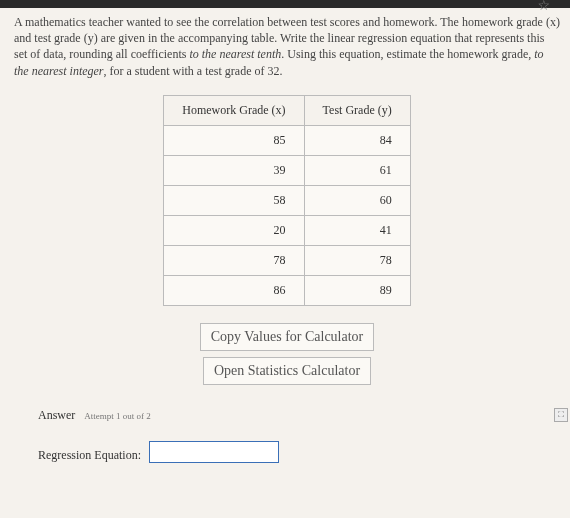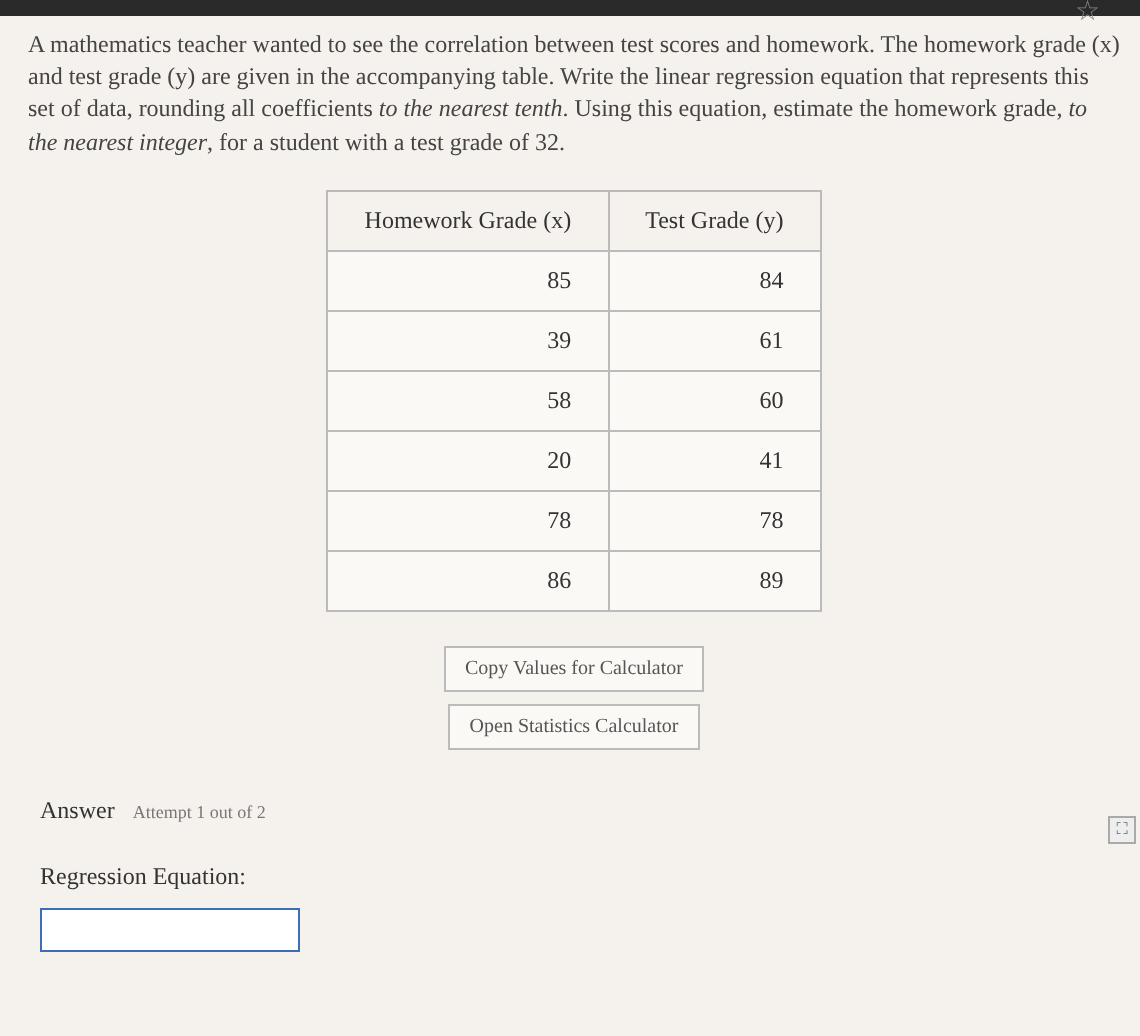--- a/index.html
+++ b/index.html
@@ -53,43 +53,42 @@
     .calc-buttons {
       text-align: center;
       margin-bottom: 20px;
     }
     .calc-btn {
       display: inline-block;
       border: 1px solid #bbb;
       background: #fbf9f5;
       padding: 5px 10px;
       margin: 3px auto;
-      font-size: 10px;
+      font-size: 14px;
       color: #555;
       cursor: pointer;
     }
     .answer-section {
       margin-top: 20px;
-      margin-left: 6px;
+      margin-left: 24px;
     }
     .answer-label {
       font-size: 12px;
       color: #333;
     }
     .attempt-text {
       font-size: 9px;
       color: #777;
       margin-left: 6px;
     }
     .input-row {
       margin-top: 18px;
       display: flex;
-      align-items: flex-start;
+      align-items: flex-end;
       gap: 8px;
-      flex-direction: column;
     }
     .input-label {
       font-size: 12px;
       color: #333;
     }
     .regression-input {
       width: 130px;
       height: 22px;
       border: 1.5px solid #3a6fb7;
       background: #fff;

